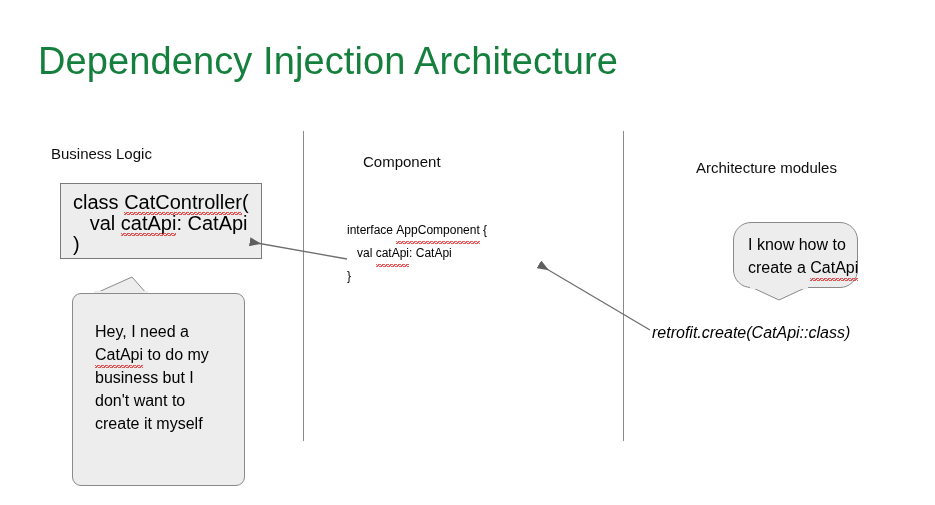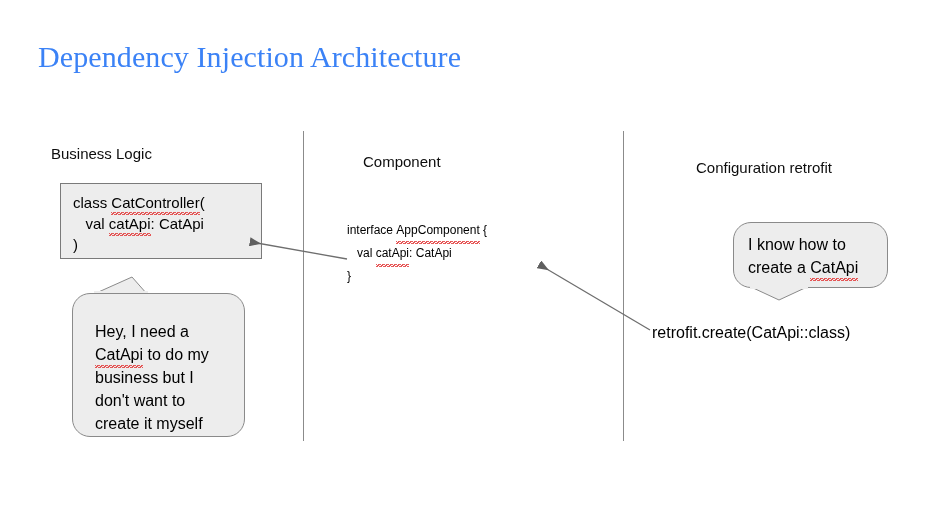--- a/index.html
+++ b/index.html
@@ -15,26 +15,25 @@
     font-family: "Liberation Sans", sans-serif;
     color: #000000;
     -webkit-font-smoothing: antialiased;
   }
 
   
   #slide-title {
     position: absolute;
     left: 38px;
     top: 40px;
-    font-size: 30px;
+    font-size: 38px;
     font-weight: 400;
     letter-spacing: 0.1px;
-    color: #3b82f6;
+    color: #15803d;
     white-space: nowrap;
-    font-family: Liberation Serif, serif;
   }
 
   
   .divider {
     position: absolute;
     width: 1px;
     background: #8b8b8b;
   }
   #divider-left  { left: 303px; top: 131px; height: 310px; }
   #divider-right { left: 623px; top: 131px; height: 310px; }
@@ -59,21 +58,21 @@
     width: 202px;
     height: 76px;
     background: #ededed;
     border: 1px solid #7a7a7a;
     box-sizing: border-box;
   }
   #code-box .code-text {
     position: absolute;
     left: 12px;
     top: 8px;
-    font-size: 15px;
+    font-size: 20px;
     line-height: 21px;
     white-space: pre;
     color: #000;
   }
 
   
   .sq {
     position: relative;
     display: inline-block;
   }
@@ -104,20 +103,21 @@
   }
 
   
   #retrofit-code {
     position: absolute;
     left: 652px;
     top: 324px;
     font-size: 16px;
     white-space: nowrap;
     color: #000;
+    font-style: italic;
   }
 
   
   .bubble {
     position: absolute;
     background: #ededed;
     border: 1px solid #8a8a8a;
     border-radius: 18px;
     box-sizing: border-box;
   }
@@ -126,39 +126,40 @@
     font-size: 16px;
     line-height: 23px;
     white-space: pre;
     color: #000;
   }
 
   #bubble-business {
     left: 72px;
     top: 293px;
     width: 173px;
-    height: 144px;
+    height: 193px;
+    border-radius: 9px;
   }
   #bubble-business .bubble-text {
     left: 22px;
     top: 26px;
   }
   
   #bubble-business-tail {
     position: absolute;
     left: 94px;
     top: 276px;
     width: 54px;
     height: 19px;
   }
 
   #bubble-config {
     left: 733px;
     top: 222px;
-    width: 155px;
+    width: 125px;
     height: 66px;
   }
   #bubble-config .bubble-text {
     left: 14px;
     top: 10px;
   }
   
   #bubble-config-tail {
     position: absolute;
     left: 750px;
@@ -205,21 +206,21 @@
 <span>don't want to</span>
 <span>create it myself</span></div>
 </div>
 
 <div class="col-heading" id="heading-component">Component</div>
 
 <div id="component-code"><span>interface </span><span class="sq">AppComponent</span><span> {</span>
 <span>   val </span><span class="sq">catApi</span><span>: CatApi</span>
 <span>}</span></div>
 
-<div class="col-heading" id="heading-configuration-modules">Configuration retrofit</div>
+<div class="col-heading" id="heading-configuration-modules">Architecture modules</div>
 
 <div class="bubble" id="bubble-config">
   <div class="bubble-text"><span>I know how to</span>
 <span>create a </span><span class="sq">CatApi</span></div>
 </div>
 
 <svg id="bubble-config-tail" viewBox="0 0 58 16">
   <path d="M 1,1 L 29,14 L 57,1 Z" fill="#ededed" stroke="#8a8a8a" stroke-width="1" stroke-linejoin="round"></path>
   <rect x="0" y="0" width="58" height="3" fill="#ededed"></rect>
 </svg>

